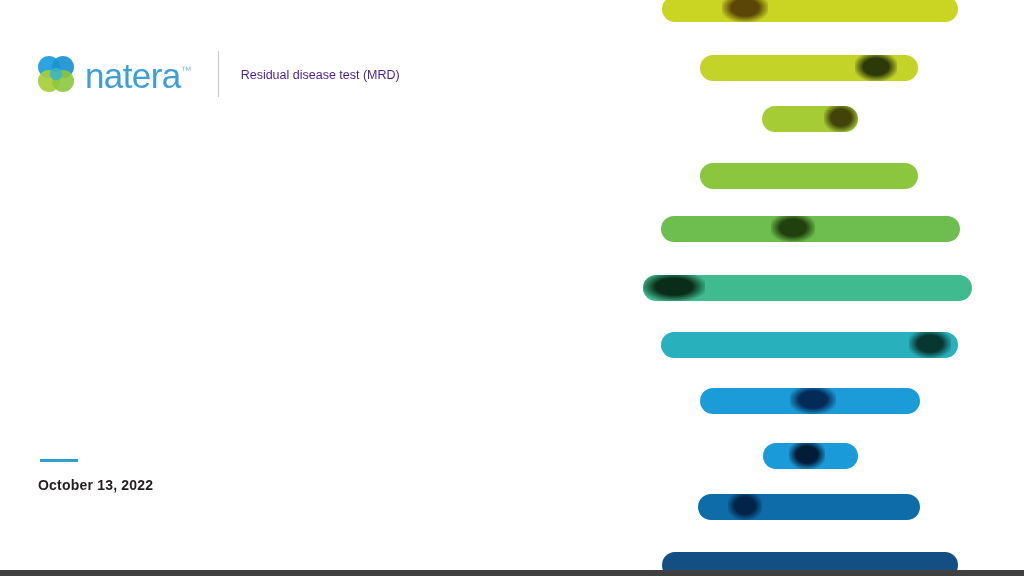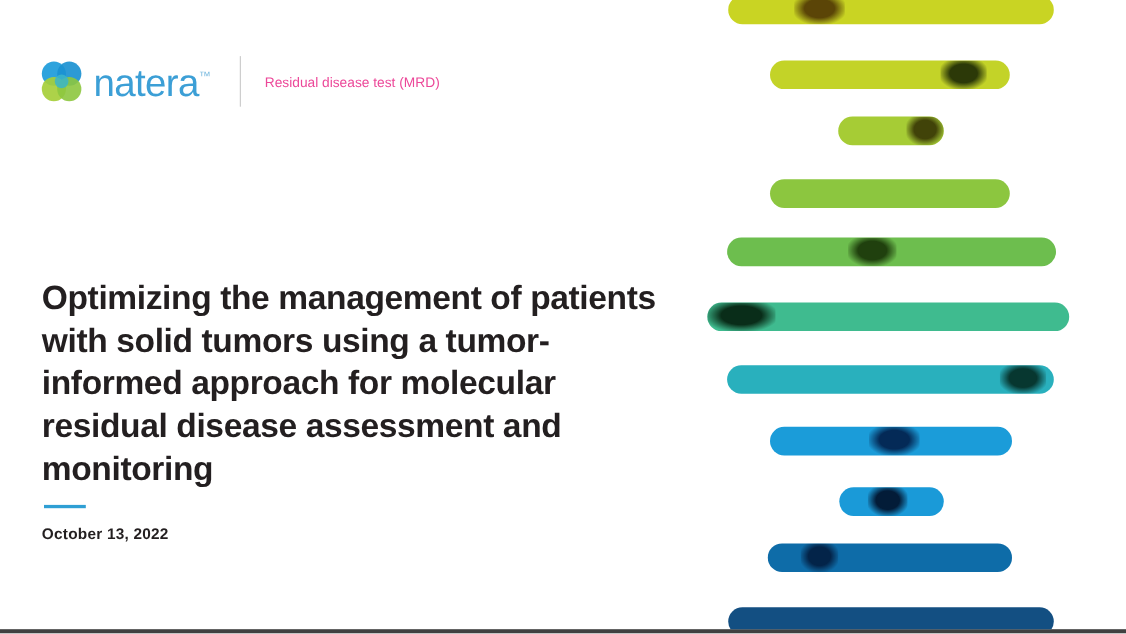--- a/index.html
+++ b/index.html
@@ -11,21 +11,21 @@
   body {
     font-family: "Liberation Sans", sans-serif;
   }
 
   .slide {
     position: relative;
     width: 1024px;
     height: 576px;
     background: #ffffff;
     overflow: hidden;
-    border-bottom: 4px solid #404040;
+    border-bottom: 6px solid #404040;
     box-sizing: border-box;
   }
 
   
   .logo-lockup {
     position: absolute;
     left: 36px;
     top: 47px;
     display: flex;
     align-items: center;
@@ -166,28 +166,25 @@
         <circle cx="27" cy="27" r="11" fill="#8dc63f" opacity="0.9"></circle>
         <circle cx="20" cy="20" r="6.2" fill="#3bb5c9" opacity="0.85"></circle>
       </svg>
     </div>
 
     <div class="natera-word" style="color: rgb(60, 159, 214);"><span>natera</span><span class="tm">™</span></div>
 
     <div class="lockup-divider" style="background: rgb(201, 201, 201);"></div>
 
     <div class="brand-block">
-      <div class="brand-tagline" style="color: #ec4899;">Residual disease test (MRD)</div>
+      <div class="brand-tagline" style="color: #4c1d95;">Residual disease test (MRD)</div>
     </div>
 
   </div>
 
-  <div class="title-block">
-    <h1 class="slide-title" style="color: rgb(35, 31, 32);">Optimizing the management of patients with solid tumors using a tumor-informed approach for molecular residual disease assessment and monitoring</h1>
-  </div>
 
   <div class="accent-rule" style="background: rgb(47, 159, 212);"></div>
   <div class="slide-date" style="color: rgb(35, 31, 32);">October 13, 2022</div>
 
   <div class="bars">
       <div class="bar" style="left: 662px; top: -4px; width: 296px; height: 26px; background: rgb(201, 212, 35);">
         <div class="bar-photo" style="left: 60px; width: 46px; background: radial-gradient(at 50% 45%, rgb(107, 74, 34) 0%, rgb(107, 74, 34) 42%, rgba(255, 255, 255, 0) 78%);"></div>
       </div>
       <div class="bar" style="left: 700px; top: 55px; width: 218px; height: 26px; background: rgb(195, 211, 40);">
         <div class="bar-photo" style="left: 155px; width: 42px; background: radial-gradient(at 50% 45%, rgb(46, 58, 34) 0%, rgb(46, 58, 34) 42%, rgba(255, 255, 255, 0) 78%);"></div>

